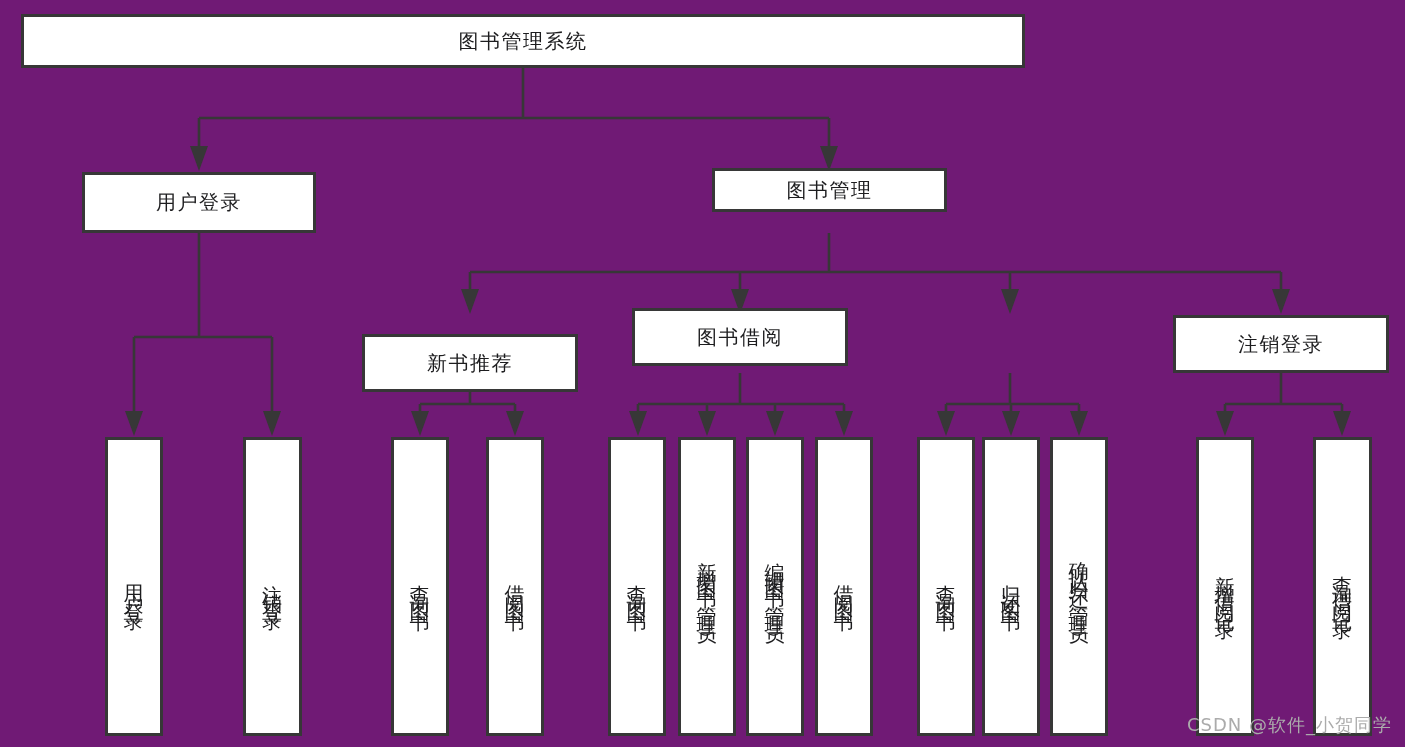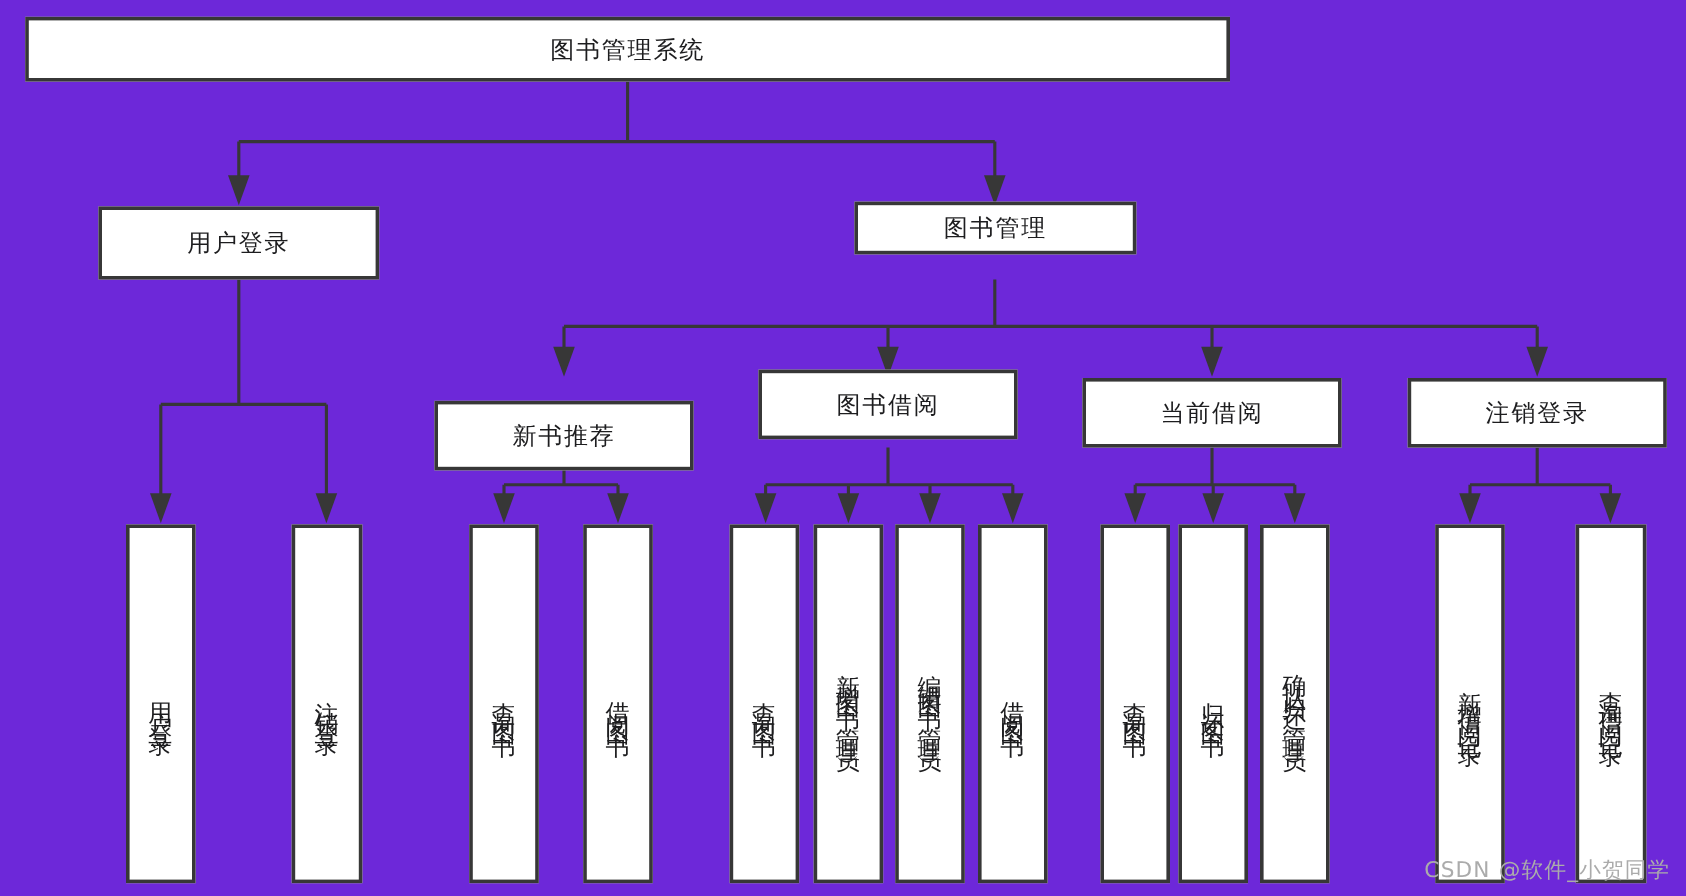--- a/index.html
+++ b/index.html
@@ -1,20 +1,20 @@
 <!DOCTYPE html>
 <html><head>
 <meta charset="utf-8">
 <style>
   html,body{margin:0;padding:0;background:#ffffff;}
   body{font-family:"DejaVu Sans","Liberation Sans",sans-serif;}
   .stage{
     position:relative;
     width:1405px;height:747px;
-    background:#6d28d9;
+    background:#701a75;
     overflow:hidden;
   }
   .wires{position:absolute;left:0;top:0;width:1405px;height:747px;}
   .node{
     position:absolute;
     box-sizing:border-box;
     background:#ffffff;
     border:3px solid #373737;
     color:#1d1d1f;
     display:flex;
@@ -93,21 +93,20 @@
     </g>
   </svg>
 
   <div class="node h" style="left:21px;top:14px;width:1004px;height:54px">图书管理系统</div>
 
   <div class="node h" style="left:82px;top:172px;width:234px;height:61px">用户登录</div>
   <div class="node h" style="left:712px;top:168px;width:235px;height:44px">图书管理</div>
 
   <div class="node h" style="left:362px;top:334px;width:216px;height:58px">新书推荐</div>
   <div class="node h" style="left:632px;top:308px;width:216px;height:58px">图书借阅</div>
-  <div class="node h" style="left:902px;top:315px;width:216px;height:58px">当前借阅</div>
   <div class="node h" style="left:1173px;top:315px;width:216px;height:58px">注销登录</div>
 
   <div class="node v" style="left:105px;top:437px;width:58px;height:299px">用户登录</div>
   <div class="node v" style="left:243px;top:437px;width:59px;height:299px">注销登录</div>
 
   <div class="node v" style="left:391px;top:437px;width:58px;height:299px">查询图书</div>
   <div class="node v" style="left:486px;top:437px;width:58px;height:299px">借阅图书</div>
 
   <div class="node v" style="left:608px;top:437px;width:58px;height:299px">查询图书</div>
   <div class="node v" style="left:678px;top:437px;width:58px;height:299px">新增图书（管理员）</div>

